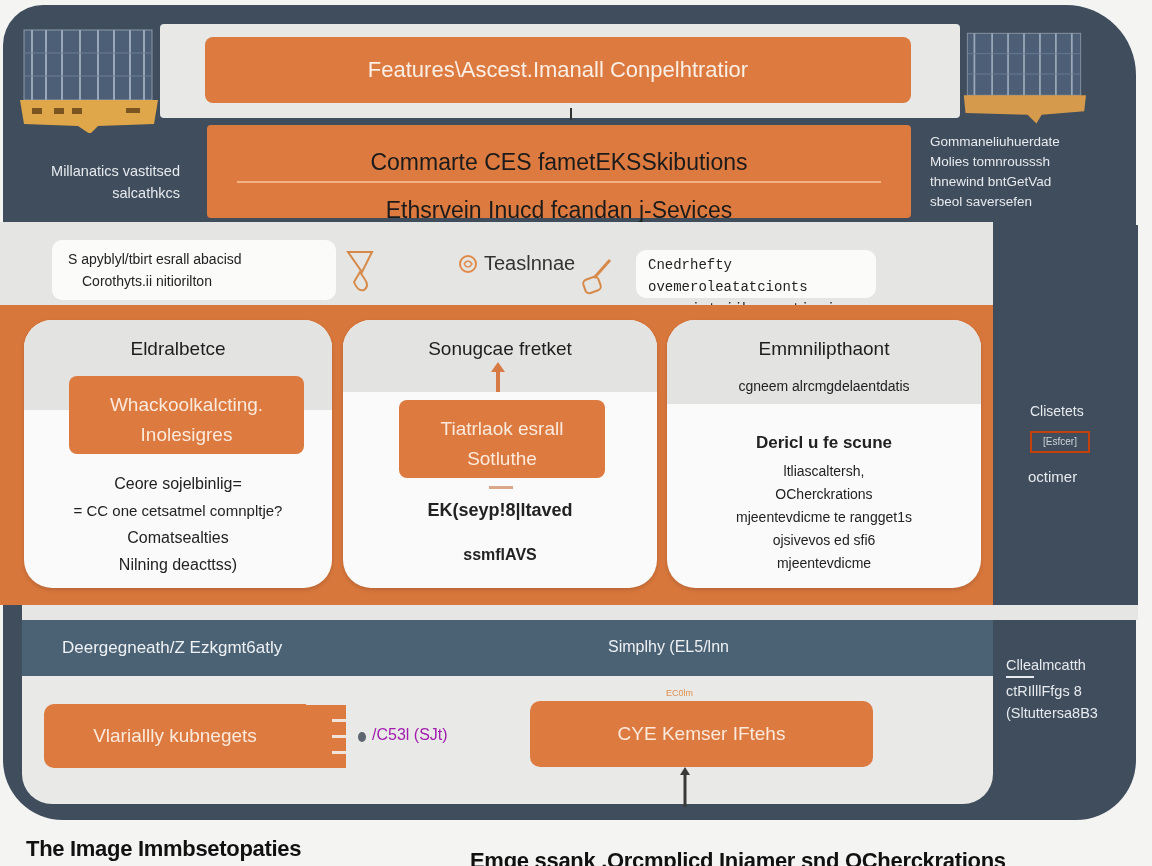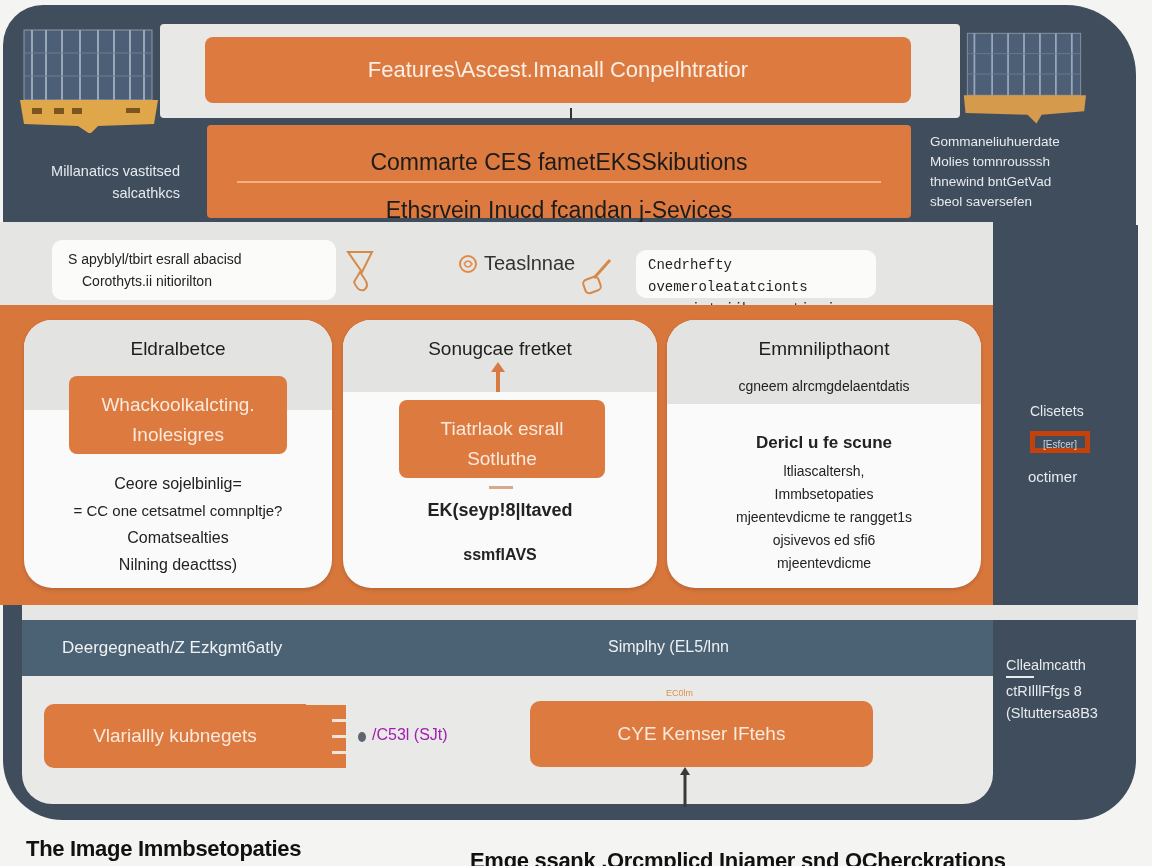--- a/index.html
+++ b/index.html
@@ -70,21 +70,21 @@
     }
     .card-body {
       position: absolute; left: 0; right: 0; text-align: center; color: #222;
     }
     .right-strip {
       position: absolute; left: 993px; top: 225px; width: 145px; height: 380px;
       background: #3f4d5c;
     }
     .small-tag {
       position: absolute; left: 1030px; top: 431px; width: 60px; height: 22px;
-      border: 5px solid #c2410c; color: #cfd5db; font-size: 10px; text-align: center; line-height: 18px;
+      border: 2px solid #c2410c; color: #cfd5db; font-size: 10px; text-align: center; line-height: 18px;
     }
     
     .bottom-light {
       position: absolute; left: 22px; top: 605px; width: 1116px; height: 15px; background: #e6e6e4;
     }
     .bottom-header {
       position: absolute; left: 22px; top: 620px; width: 971px; height: 56px; background: #4b6275;
       color: #eef1f4; font-size: 17px;
     }
     .bottom-panel {
@@ -194,21 +194,21 @@
 
 <div class="orange-band"></div>
 <div class="right-strip"></div>
 <div class="side-text" style="left:1030px;top:400px;font-size:14px;">Clisetets</div>
 <div class="small-tag">[Esfcer]</div>
 <div class="side-text" style="left:1028px;top:466px;font-size:15px;">octimer</div>
 
 <div class="card" style="left:24px;width:308px;">
   <div class="card-top"></div>
   <div class="card-title">Eldralbetce</div>
-  <div class="card-chip" style="left:45px;top:56px;width:218px;height:78px;">
+  <div class="card-chip" style="left:45px;top:56px;width:235px;height:78px;">
     <div>Whackoolkalcting.</div>
     <div>Inolesigres</div>
   </div>
   <div class="card-body" style="top:150px;font-size:16px;line-height:27px;">
     <div>Ceore sojelbinlig=</div>
     <div style="font-size:15px;">= CC one cetsatmel comnpltje?</div>
     <div>Comatsealties</div>
     <div>Nilning deacttss)</div>
   </div>
 </div>
@@ -228,21 +228,21 @@
   <div class="card-body" style="top:226px;font-size:16px;font-weight:bold;">ssmflAVS</div>
 </div>
 
 <div class="card" style="left:667px;width:314px;">
   <div class="card-top" style="height:84px;"></div>
   <div class="card-title">Emmnilipthaont</div>
   <div class="card-body" style="top:58px;font-size:14px;">cgneem alrcmgdelaentdatis</div>
   <div class="card-body" style="top:113px;font-size:17px;font-weight:bold;">Dericl u fe scune</div>
   <div class="card-body" style="top:140px;font-size:14px;line-height:23px;">
     <div>ltliascaltersh,</div>
-    <div>Immbsetopaties</div>
+    <div>OCherckrations</div>
     <div>mjeentevdicme te rangget1s</div>
     <div>ojsivevos ed sfi6</div>
     <div>mjeentevdicme</div>
   </div>
 </div>
 
 <div class="bottom-light"></div>
 <div class="bottom-header">
   <span style="position:absolute;left:40px;top:18px;">Deergegneath/Z Ezkgmt6atly</span>
   <span style="position:absolute;left:586px;top:18px;font-size:16px;">Simplhy (EL5/lnn</span>

